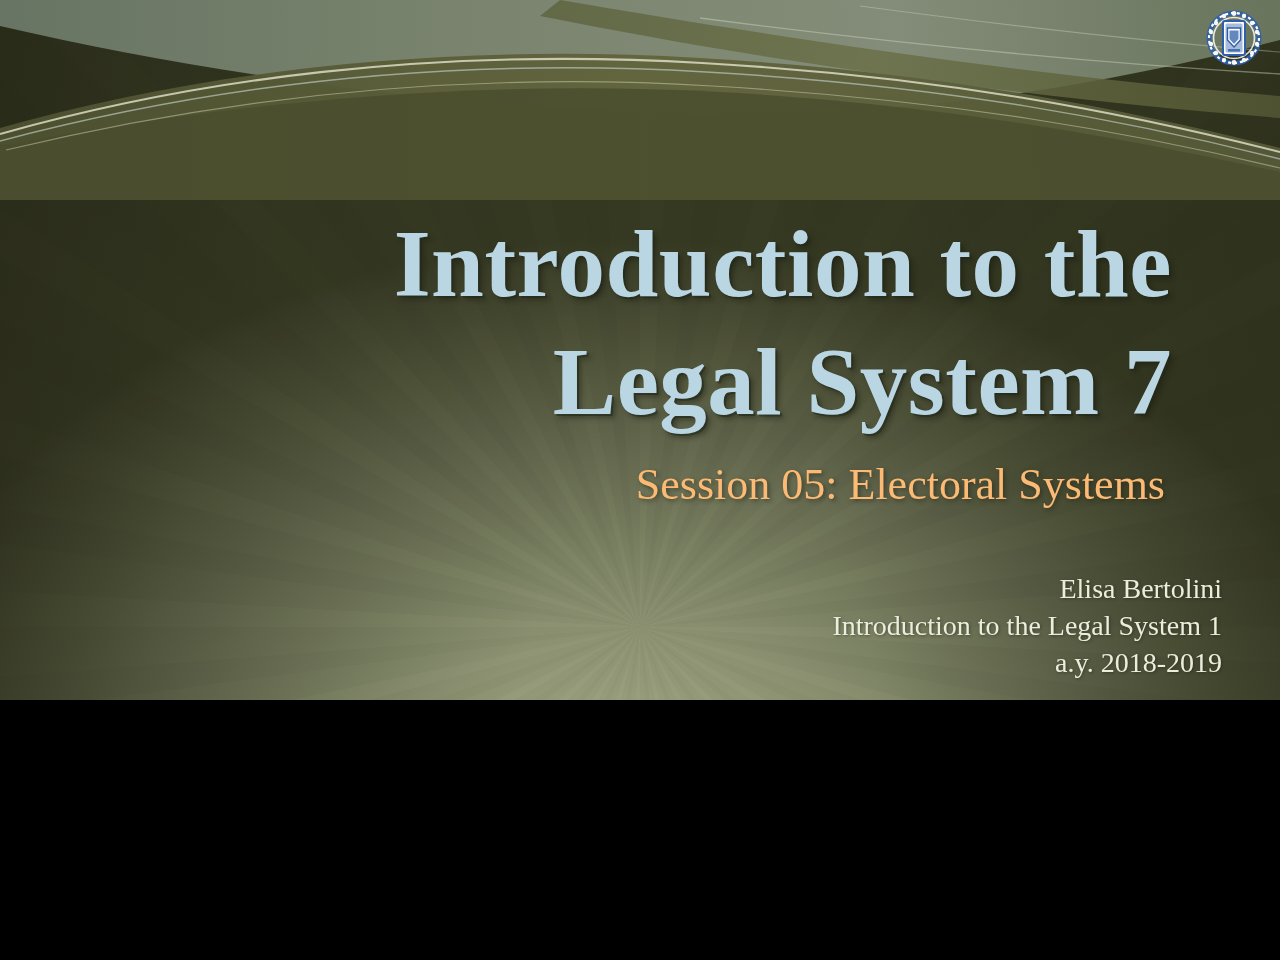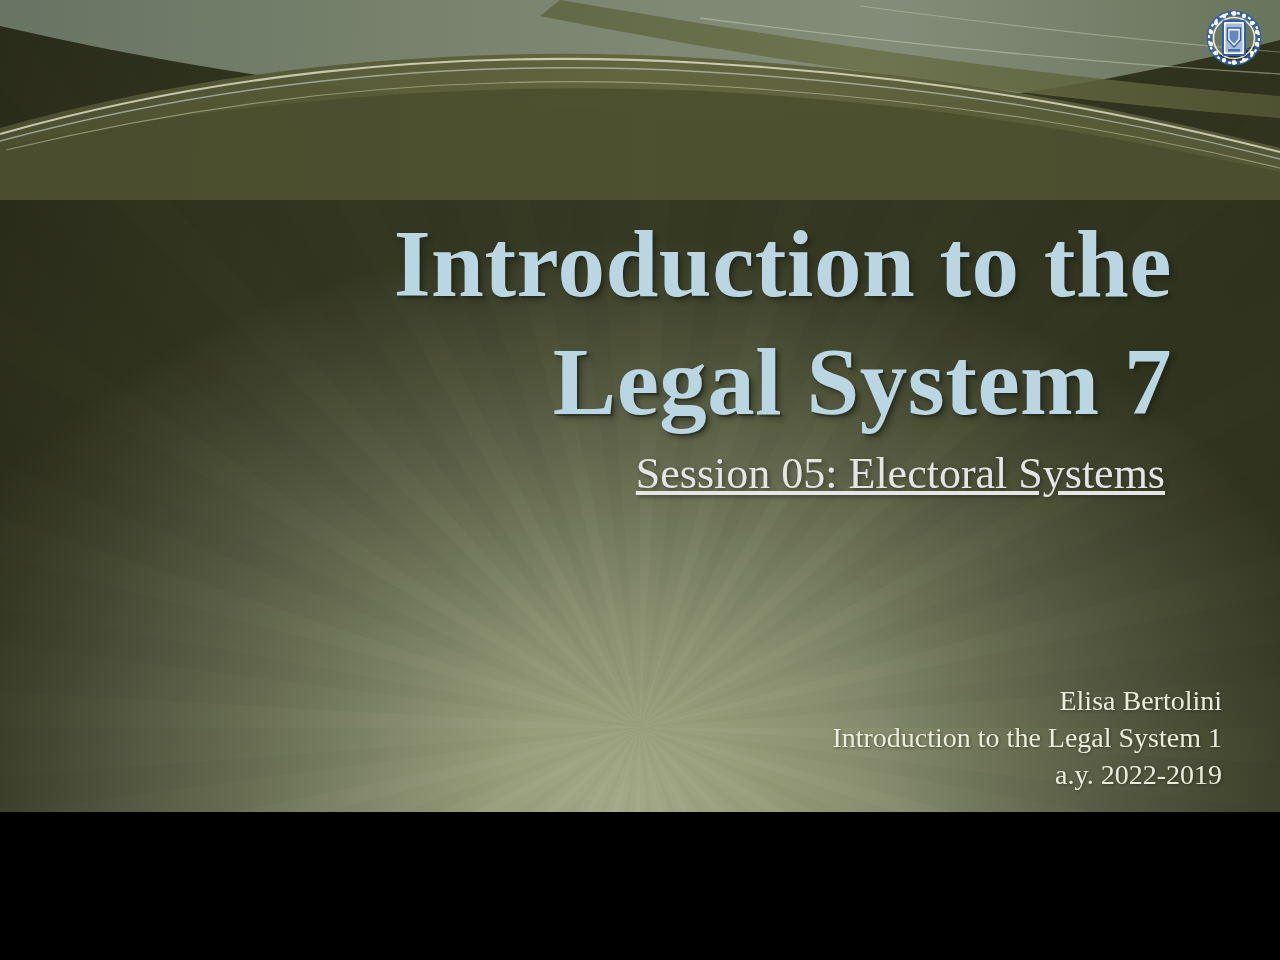--- a/index.html
+++ b/index.html
@@ -3,21 +3,21 @@
 <meta charset="utf-8">
 <style>
   html, body {
     margin: 0;
     padding: 0;
     background: #000;
   }
   #slide {
     position: relative;
     width: 1280px;
-    height: 812px;
+    height: 700px;
     overflow: hidden;
     font-family: "Liberation Serif", "DejaVu Serif", serif;
     background: #4a4d30;
   }
 
   
   .bg-base {
     position: absolute;
     inset: 0;
     background:
@@ -77,27 +77,26 @@
     font-size: 95px;
     line-height: 1.24;
     font-weight: bold;
     letter-spacing: 0.5px;
     color: #b9d6e2;
     text-shadow:
       2px 2px 0px rgba(35,40,26,0.55),
       4px 4px 5px rgba(25,28,16,0.45);
   }
   .subtitle {
-    margin: 8px 0 0 0;
+    margin: 19px 0 0 0;
     padding-right: 7px;
     font-size: 44px;
     line-height: 1.1;
-    color: #e5e5e5;
+    color: #fdba74;
     text-shadow: 2px 2px 4px rgba(30,34,20,0.55);
-    text-decoration: underline;
   }
 
   
   .footer {
     position: absolute;
     right: 58px;
     bottom: 18px;
     text-align: right;
     color: #eceedd;
     font-size: 28px;
@@ -201,16 +200,16 @@
     <h1 class="slide-title">
       <span>Introduction to the</span><br>
       <span>Legal System 7</span>
     </h1>
     <p class="subtitle">Session 05: Electoral Systems</p>
   </div>
 
   <div class="footer">
     <div>Elisa Bertolini</div>
     <div>Introduction to the Legal System 1</div>
-    <div>a.y. 2022-2019</div>
+    <div>a.y. 2018-2019</div>
   </div>
 
 </div>
 
 </body></html>

